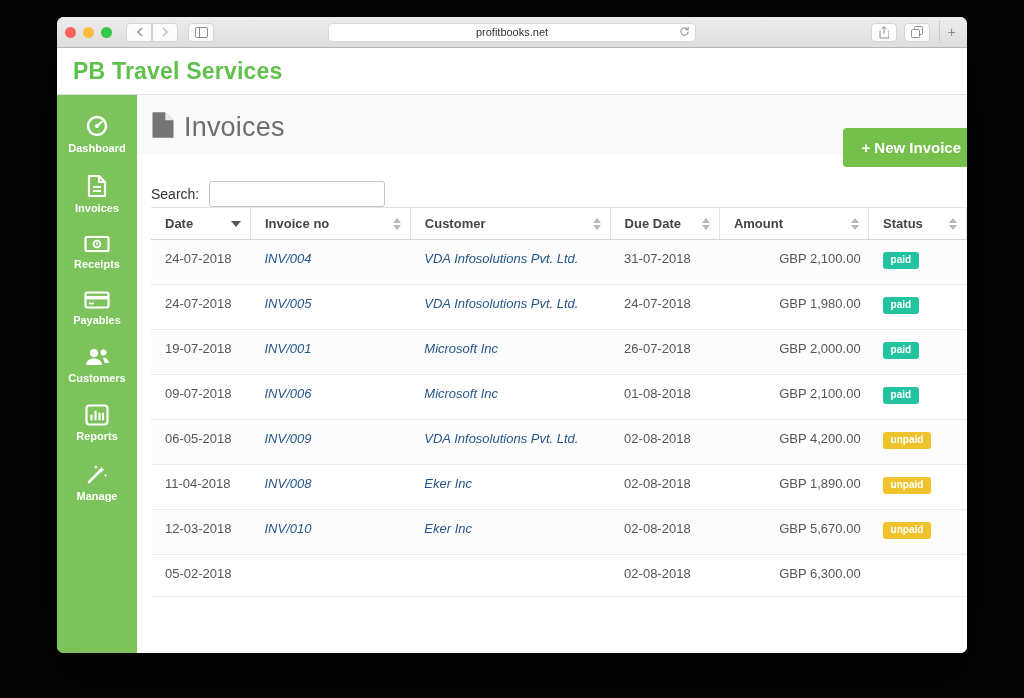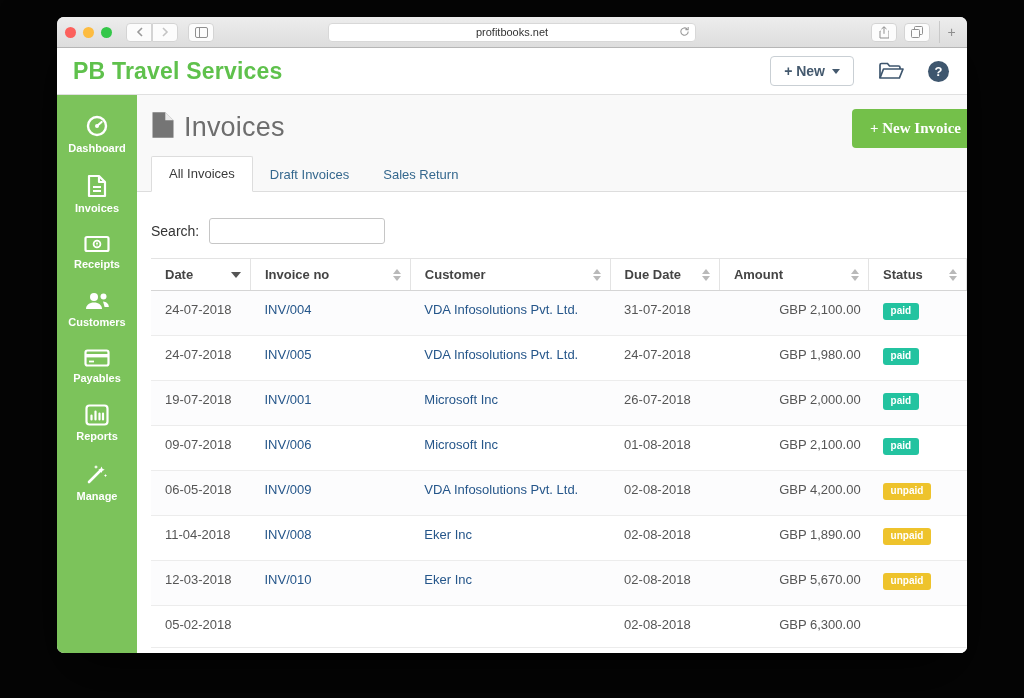--- a/index.html
+++ b/index.html
@@ -63,51 +63,51 @@
   .nav-item { width:100%; padding:7px 2px 8px; display:flex; flex-direction:column; align-items:center; gap:4px; color:#fff;justify-content:space-between; }
   .nav-item .lbl { font-size:11px; font-weight:bold; text-align:center; }
   .nav-item svg { display:block; }
 
   .main { flex:1; position:relative; overflow:hidden; background:#f9f9f9; display:flex; flex-direction:column; }
 
   .page-head { padding:16px 0 12px 14px; display:flex; align-items:center; gap:9px; position:relative; }
   .page-title { font-size:27px; color:#6e6e6e; letter-spacing:.2px; }
   .doc-icon { color:#757575; }
   .new-invoice-btn {
-    position:absolute; right:-14px; top:14px; background:var(--button-green); color:#fff;
-    font-size:15px; font-weight:bold; padding:11px 20px 11px 18px; border:none; border-radius:4px;font-family:Liberation Serif, serif;
+    position:absolute; right:-14px; top:33px; background:var(--button-green); color:#fff;
+    font-size:15px; font-weight:bold; padding:11px 20px 11px 18px; border:none; border-radius:4px;
   }
 
   .tabs { display:flex; align-items:flex-end; padding-left:14px; border-bottom:1px solid #ddd; background:#f9f9f9; }
   .tab { padding:9px 17px 10px; font-size:13px; color:var(--tab-blue); position:relative; top:1px; }
   .tab.active {
     background:#fff; color:#3a3a3a; border:1px solid #ddd; border-bottom:1px solid #fff; border-radius:2px 2px 0 0;
   }
 
   .panel { background:#fff; flex:1; padding:26px 0 0 14px; min-height:0; }
-  .search-row { display:flex; align-items:center; gap:10px; margin-bottom:14px; }
+  .search-row { display:flex; align-items:center; gap:10px; }
   .search-lbl { font-size:14px; color:#333; }
   .search-input { width:176px; height:26px; border:1px solid #c6c6c6; border-radius:3px; font-size:13px; padding:0 6px;
     font-family:"Liberation Sans",sans-serif; }
 
   table.inv { width:816px; border-collapse:collapse; table-layout:fixed; font-size:13px; }
   col.c0{width:12.2%} col.c1{width:19.6%} col.c2{width:24.5%} col.c3{width:13.4%} col.c4{width:18.3%} col.c5{width:12%}
   .inv thead th {
     text-align:left; font-size:13px; color:#444; font-weight:bold; padding:8px 8px 8px 14px;
     border-top:1px solid #e3e3e3; border-bottom:1px solid #d5d5d5; border-right:1px solid #e3e3e3; position:relative;
   }
   .inv thead th:last-child{ border-right:1px solid #e3e3e3; }
   .sort-wrap { position:absolute; right:9px; top:50%; transform:translateY(-50%); display:flex; flex-direction:column; gap:2px; }
   .tri { width:0; height:0; border-left:4px solid transparent; border-right:4px solid transparent; }
   .tri.up { border-bottom:5px solid #b9b9b9; }
   .tri.dn { border-top:5px solid #b9b9b9; }
   .tri.active-dn { border-top:6px solid #555; border-left:5px solid transparent; border-right:5px solid transparent; }
   .inv tbody td { padding:11px 8px 15px 14px; border-bottom:1px solid #ececec; color:#555; vertical-align:top; }
   .inv tbody tr:nth-child(odd) td { background:#fcfcfd; }
-  .inv a { color:var(--link-blue); text-decoration:none; }
+  .inv a { color:var(--link-blue); text-decoration:none;font-style:italic; }
   td.amt { text-align:right; padding-right:12px; color:#555; }
   .badge { display:inline-block; padding:3px 8px 4px; border-radius:3px; color:#fff; font-size:10px; font-weight:bold; line-height:1; }
   .badge.paid { background:var(--paid); }
   .badge.unpaid { background:var(--unpaid); }
 </style>
 </head>
 <body>
 
 <div class="stage">
   <div class="window">
@@ -158,33 +158,20 @@
               <rect x="3.5" y="0.5" width="8" height="8" rx="1" fill="none" stroke="#8f8f8f"></rect>
               <rect x="0.5" y="3.5" width="8" height="8" rx="1" fill="#fcfcfc" stroke="#8f8f8f"></rect>
             </svg>
         </span>
         <span class="newtab-plus">+</span>
       </div>
     </div>
 
     <div class="app-header">
       <span class="brand">PB Travel Services</span>
-      <div class="hdr-right">
-        <button class="new-btn">
-          <span>+ New</span>
-          <span class="caret-down"></span>
-        </button>
-        <span class="hdr-icon">
-          <svg width="26" height="20" viewBox="0 0 26 20">
-              <path d="M2 17V4a1.5 1.5 0 0 1 1.5-1.5h6L11.5 5h9A1.5 1.5 0 0 1 22 6.5V8" fill="none" stroke="#3e566e" stroke-width="1.7"></path>
-              <path d="M2 17l3.5-9H25l-3.6 9z" fill="none" stroke="#3e566e" stroke-width="1.7" stroke-linejoin="round"></path>
-            </svg>
-        </span>
-        <span class="help-circle">?</span>
-      </div>
     </div>
 
     <div class="app-body">
 
       <nav class="side-nav">
           <div class="nav-item">
             <span>
               <svg width="26" height="24" viewBox="0 0 26 24">
                 <circle cx="13" cy="12" r="9" fill="none" stroke="#fff" stroke-width="2.4"></circle>
                 <path d="M13 12l4.6-4" stroke="#fff" stroke-width="2.2" stroke-linecap="round"></path>
@@ -205,41 +192,41 @@
           </div>
           <div class="nav-item">
             <span>
               <svg width="26" height="20" viewBox="0 0 26 20">
                 <rect x="1.5" y="3" width="23" height="14" rx="1.5" fill="none" stroke="#fff" stroke-width="2.2"></rect>
                 <circle cx="13" cy="10" r="3.4" fill="none" stroke="#fff" stroke-width="1.8"></circle>
                 <path d="M13 8.5v3M12 9.3h2" stroke="#fff" stroke-width="1"></path>
               </svg>
             </span>
                <span class="lbl">Receipts</span>
+          </div>
+          <div class="nav-item">
+            <span>
+              <svg width="26" height="20" viewBox="0 0 26 20">
+                <rect x="1.5" y="2.5" width="23" height="15" rx="2" fill="none" stroke="#fff" stroke-width="2.2"></rect>
+                <rect x="1.5" y="6" width="23" height="3.4" fill="#fff"></rect>
+                <path d="M5 13.5h5" stroke="#fff" stroke-width="1.8"></path>
+              </svg>
+            </span>
+               <span class="lbl">Payables</span>
           </div>
           <div class="nav-item">
             <span>
               <svg width="28" height="22" viewBox="0 0 28 22">
                 <circle cx="11" cy="7" r="4" fill="#fff"></circle>
                 <path d="M3 19c0-4 3.5-6.5 8-6.5s8 2.5 8 6.5z" fill="#fff"></path>
                 <circle cx="20.5" cy="6.5" r="3" fill="#fff"></circle>
                 <path d="M20 11.5c3.5.2 5.8 2.4 5.8 5.5h-4.2" fill="#fff"></path>
               </svg>
             </span>
                <span class="lbl">Customers</span>
-          </div>
-          <div class="nav-item">
-            <span>
-              <svg width="26" height="20" viewBox="0 0 26 20">
-                <rect x="1.5" y="2.5" width="23" height="15" rx="2" fill="none" stroke="#fff" stroke-width="2.2"></rect>
-                <rect x="1.5" y="6" width="23" height="3.4" fill="#fff"></rect>
-                <path d="M5 13.5h5" stroke="#fff" stroke-width="1.8"></path>
-              </svg>
-            </span>
-               <span class="lbl">Payables</span>
           </div>
           <div class="nav-item">
             <span>
               <svg width="24" height="22" viewBox="0 0 24 22">
                 <rect x="1.5" y="1.5" width="21" height="19" rx="3" fill="none" stroke="#fff" stroke-width="2.2"></rect>
                 <path d="M6.5 15.5v-4M10.5 15.5V7.5M14.5 15.5v-6M18 15.5V9.5" stroke="#fff" stroke-width="2.2" stroke-linecap="round"></path>
               </svg>
             </span>
                <span class="lbl">Reports</span>
           </div>
@@ -261,25 +248,20 @@
           <span class="doc-icon">
             <svg width="24" height="28" viewBox="0 0 20 24">
                 <path d="M1 1h11l7 7v15H1z" fill="#757575"></path>
                 <path d="M12 1l7 7h-7z" fill="#fff" opacity="0.85"></path>
               </svg>
           </span>
           <span class="page-title">Invoices</span>
           <button class="new-invoice-btn">+ New Invoice</button>
         </div>
 
-        <div class="tabs">
-            <span class="tab active">All Invoices</span>
-            <span class="tab">Draft Invoices</span>
-            <span class="tab">Sales Return</span>
-          </div>
 
         <div class="panel">
           <div class="search-row">
             <label class="search-lbl">Search:</label>
             <input class="search-input" type="text" placeholder="" style="">
           </div>
 
           <table class="inv">
             <colgroup>
                 <col class="c0">

